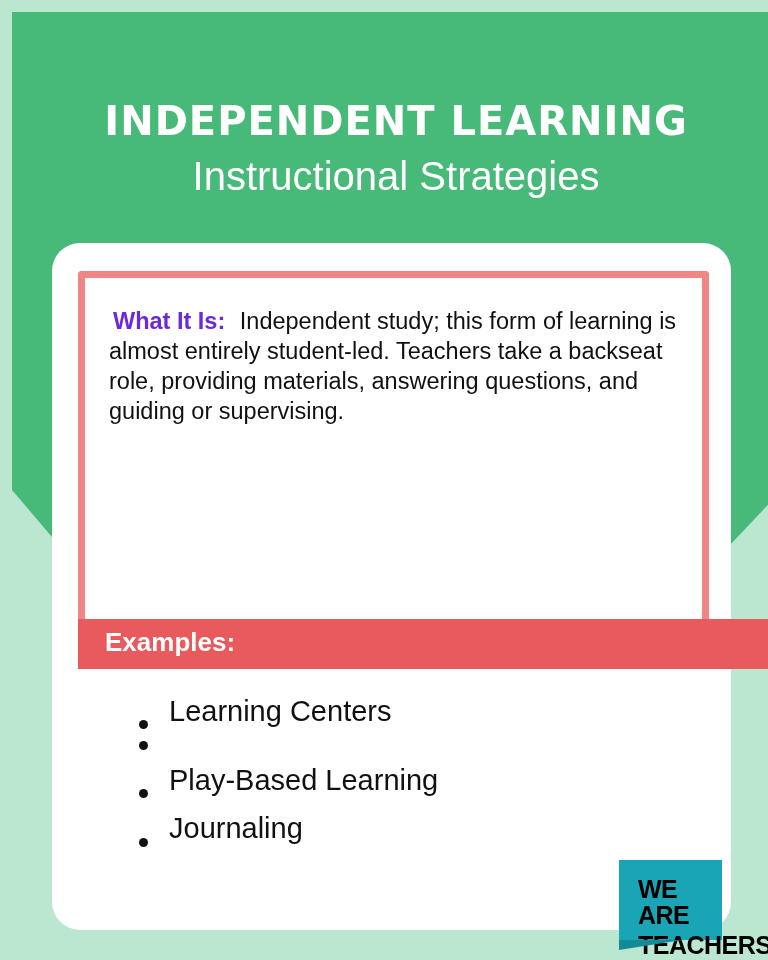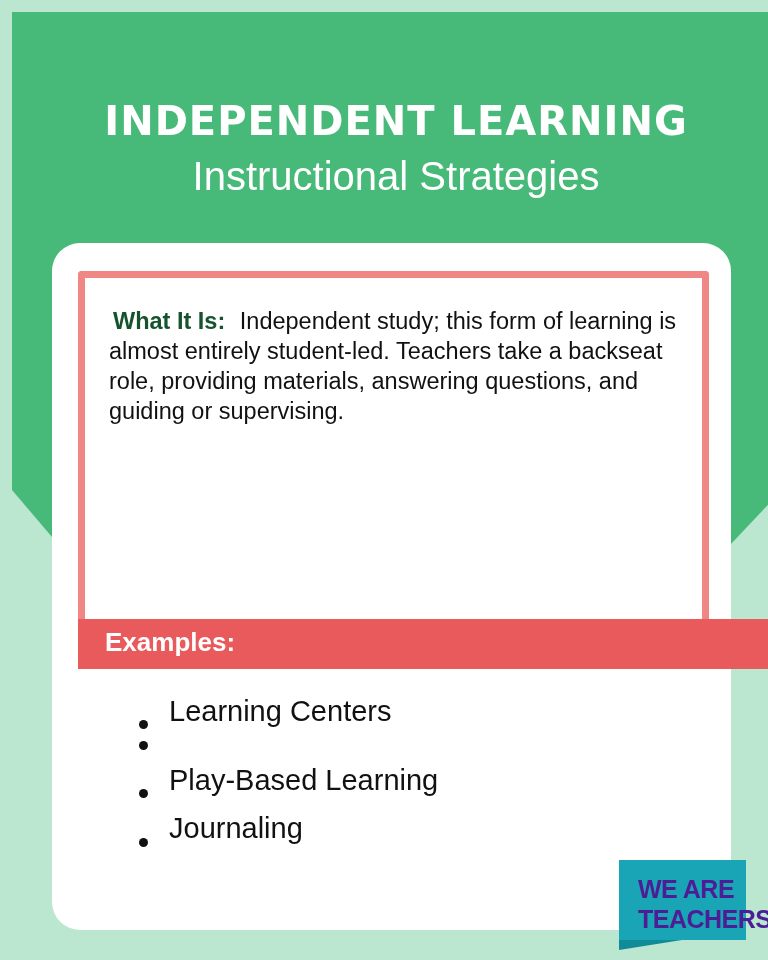--- a/index.html
+++ b/index.html
@@ -32,42 +32,42 @@
   .info-box {
     position: absolute; left: 22px; top: 24px; width: 631px; height: 355px;
     border: 7px solid #f08784; border-bottom: none; border-radius: 4px 4px 0 0;
     padding: 24px 20px 0 20px;
   }
   .para {
     font-family: "Liberation Sans", sans-serif;
     font-size: 23.5px; line-height: 30px; color: #111;
   }
   .para + .para { margin-top: 30px; }
-  .lbl { color: #14532d; font-weight: bold; }
+  .lbl { color: #6d28d9; font-weight: bold; }
   .examples-bar {
     position: absolute; left: 22px; top: 372px; width: 733px; height: 50px;
     background: #e85a5b; color: #fff;
     font-family: "Liberation Sans", sans-serif; font-weight: bold; font-size: 26px;
     padding: 8px 0 0 27px;
   }
   .list {
     position: absolute; left: 75px; top: 438px; list-style: none;
   }
   .list li {
     font-family: "Liberation Sans", sans-serif;
     font-size: 29px; line-height: 36.2px; color: #111; display: flex; align-items: flex-end;
   }
   .bullet {
     display: inline-block; width: 9px; height: 9px; border-radius: 50%;
     background: #111; margin-right: 17px;
   }
   .logo {
-    position: absolute; left: 607px; top: 848px; width: 127px; height: 80px;
+    position: absolute; left: 607px; top: 848px; width: 103px; height: 80px;
     background: #1aa5b6;
-    color: #4c1d95; font-family: "Liberation Sans", sans-serif; font-weight: bold;
+    color: #000000; font-family: "Liberation Sans", sans-serif; font-weight: bold;
     font-size: 25px; line-height: 26px; padding: 12px 0 0 15px; letter-spacing: -0.5px;
     transform: scaleY(1);
   }
   .logo-tail {
     position: absolute; left: 607px; top: 928px; width: 0; height: 0;
     border-top: 10px solid #128b99; border-right: 63px solid transparent;
   }
   .logo span { display: block; }
 </style>
 </head>

